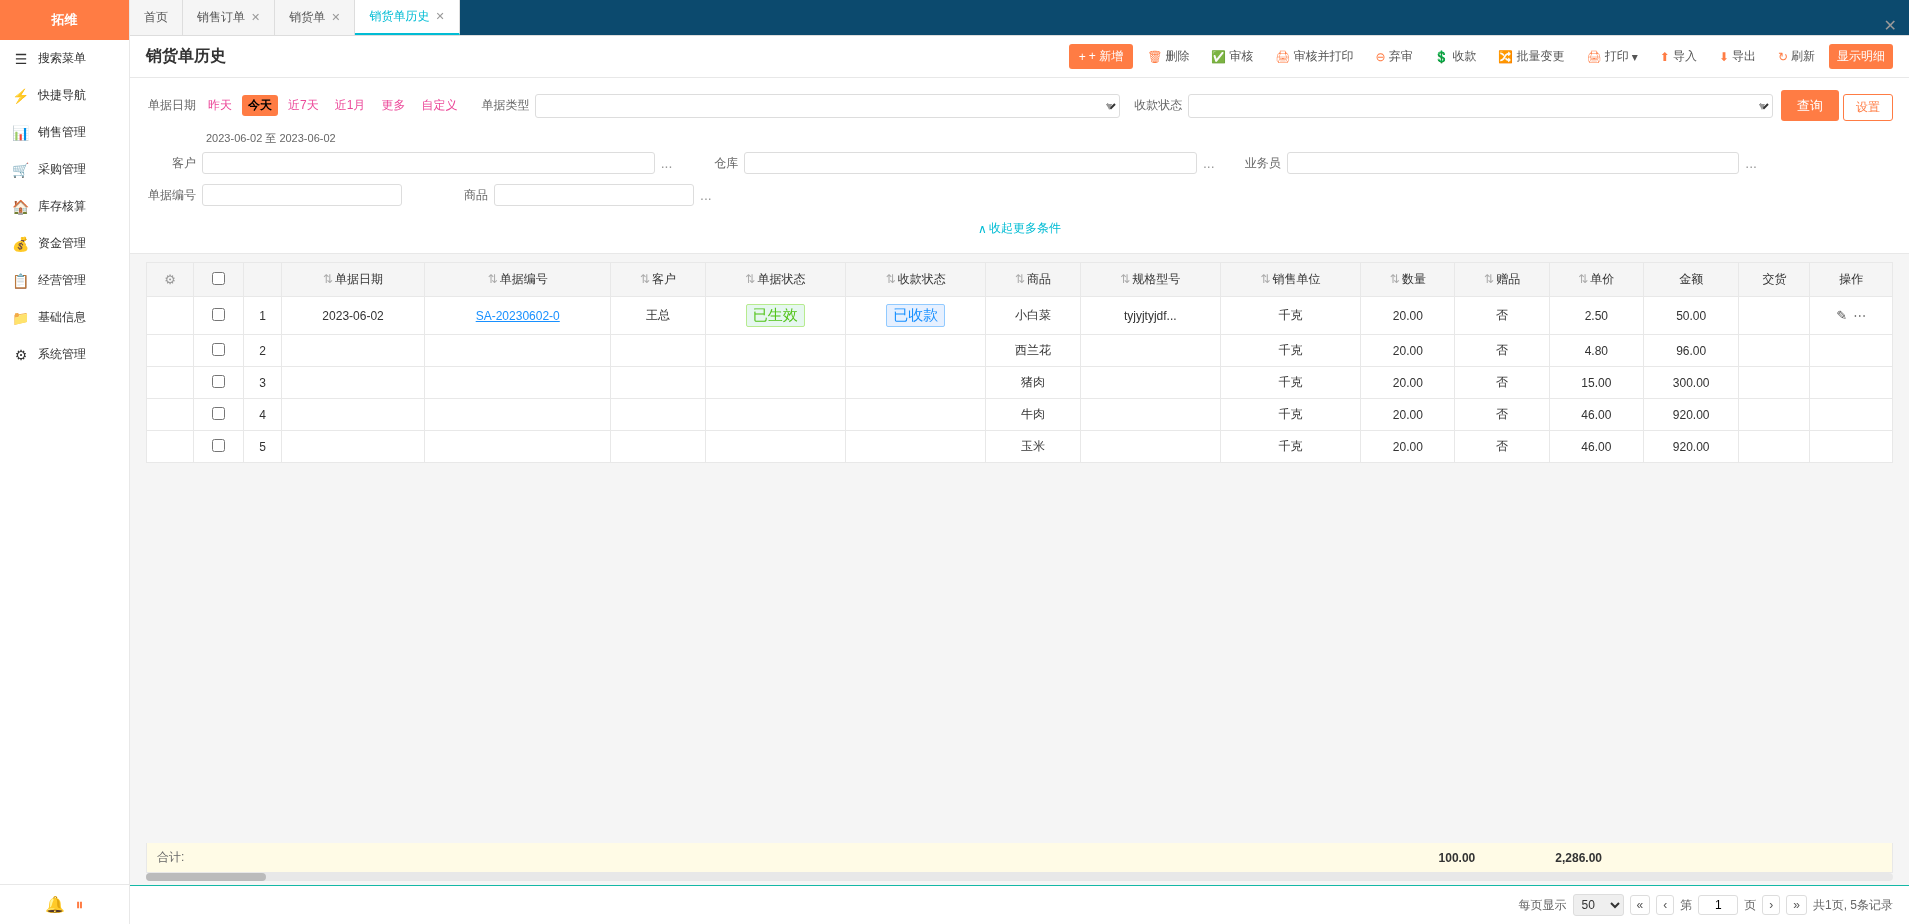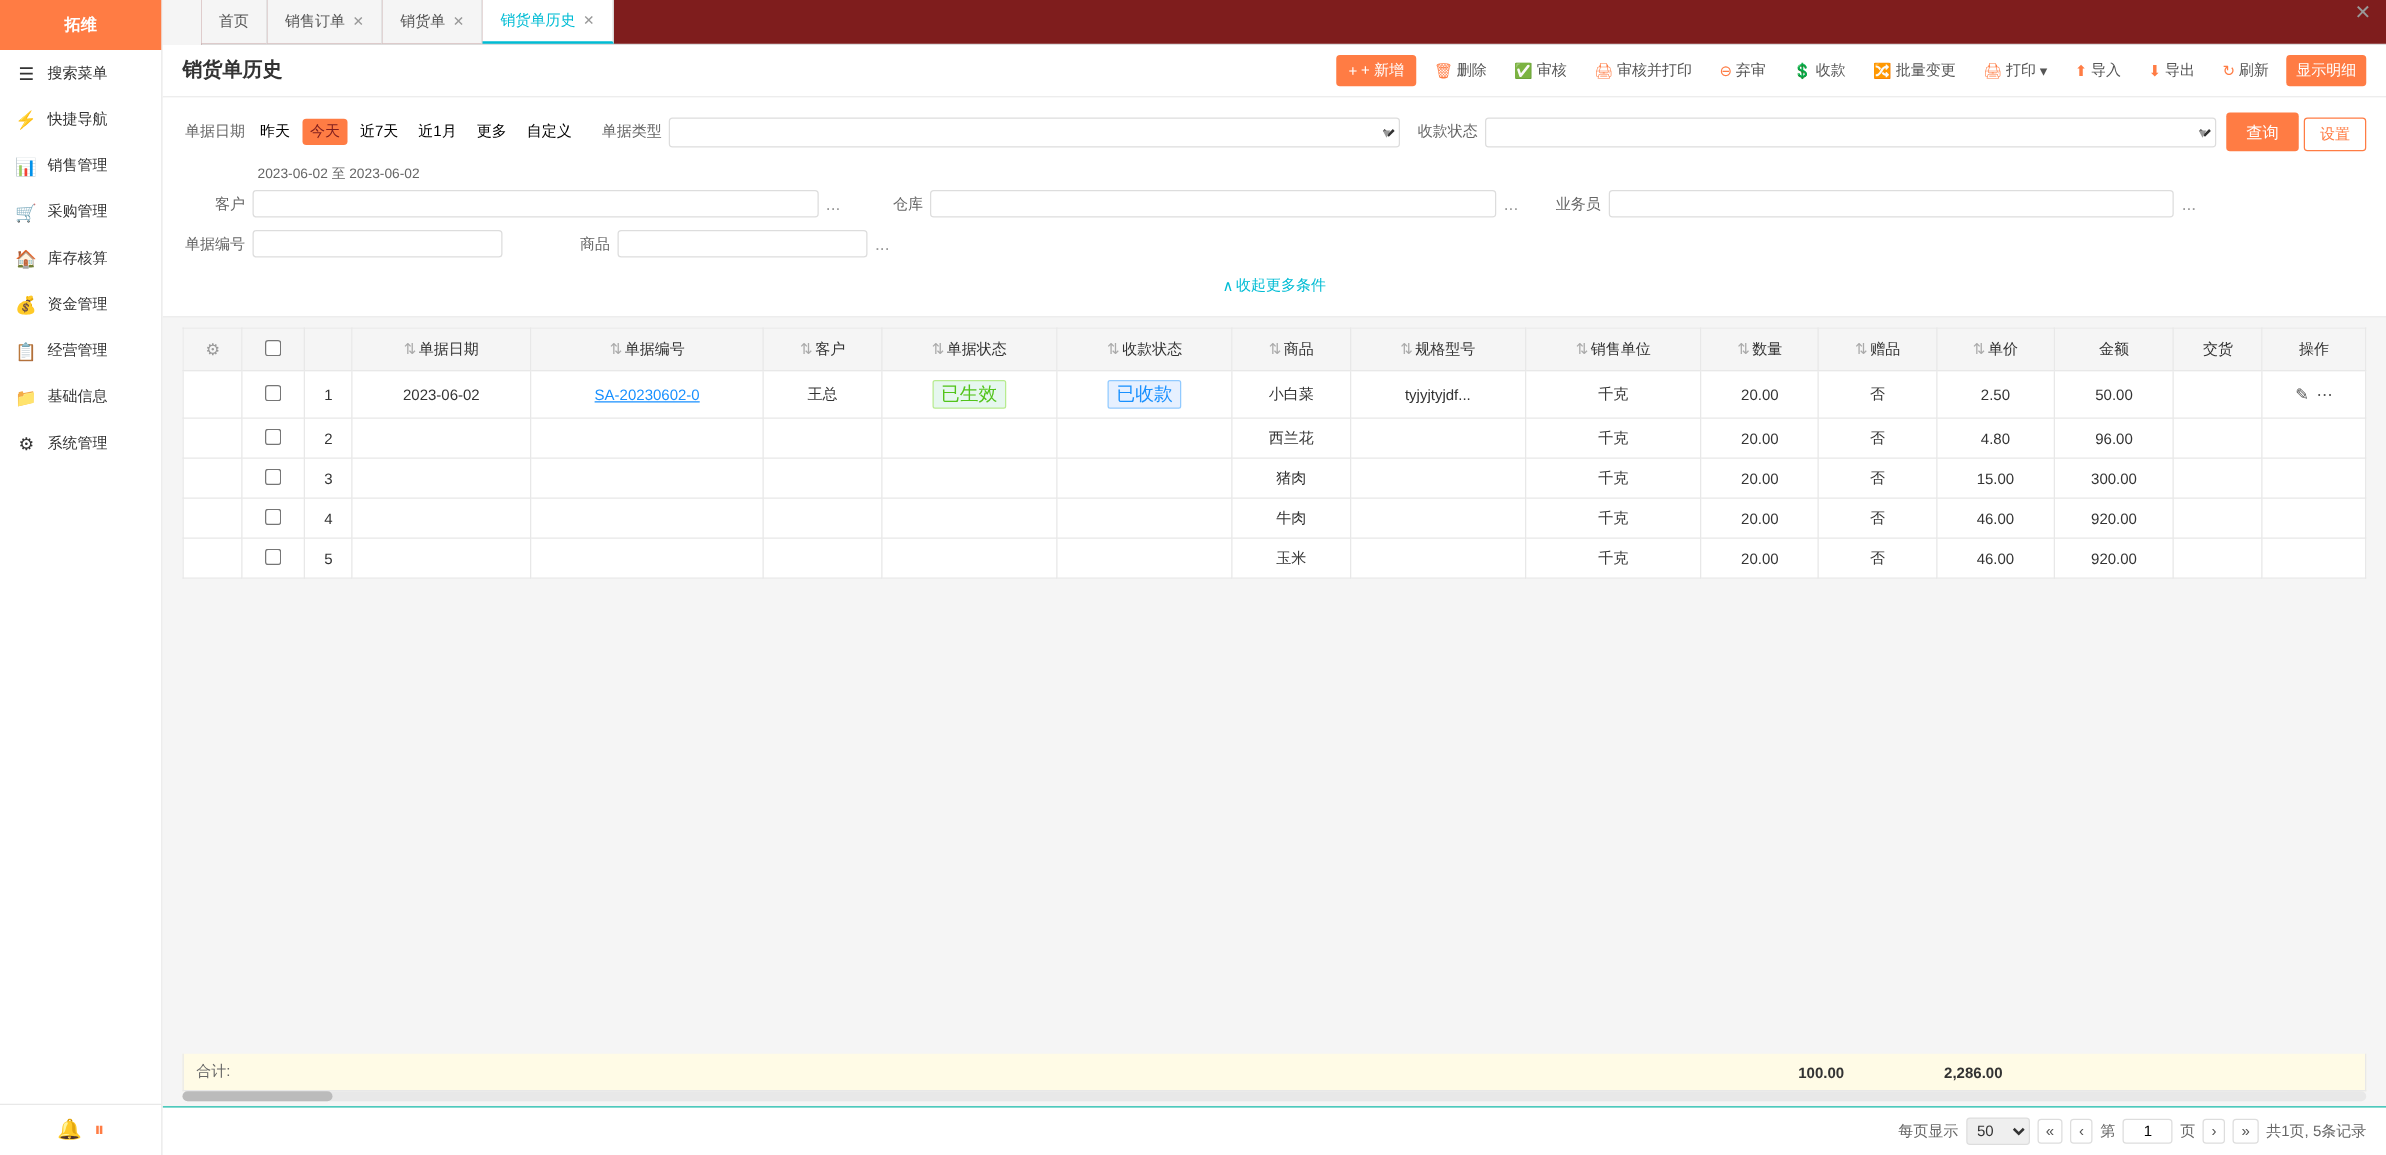--- a/index.html
+++ b/index.html
@@ -48,26 +48,25 @@
     .main {
       flex: 1;
       display: flex;
       flex-direction: column;
       overflow: hidden;
     }
 
     
     .tab-bar {
       display: flex;
-      align-items: flex-start;
-      background: #7f1d1d;
+      align-items: flex-end;
+      background: #0c4a6e;
       border-bottom: 1px solid #ddd;
       height: 36px;
       flex-shrink: 0;
-      margin-left: 31px;
     }
     .tab {
       display: flex;
       align-items: center;
       padding: 0 14px;
       height: 100%;
       border-right: 1px solid #ddd;
       cursor: pointer;
       color: #555;
       gap: 6px;
@@ -173,25 +172,26 @@
     }
     .date-pills {
       display: flex;
       align-items: center;
       gap: 4px;
     }
     .date-pill {
       padding: 2px 6px;
       border-radius: 3px;
       cursor: pointer;
-      color: #000000;
+      color: #ec4899;
     }
     .date-pill.active {
       background: #ff7c44;
-      color: #7f1d1d;
+      color: #000000;
+      font-weight: bold;
     }
     .date-range {
       color: #666;
       font-size: 11px;
       margin-left: 4px;
     }
     .more-btn {
       display: flex;
       align-items: center;
       gap: 2px;

